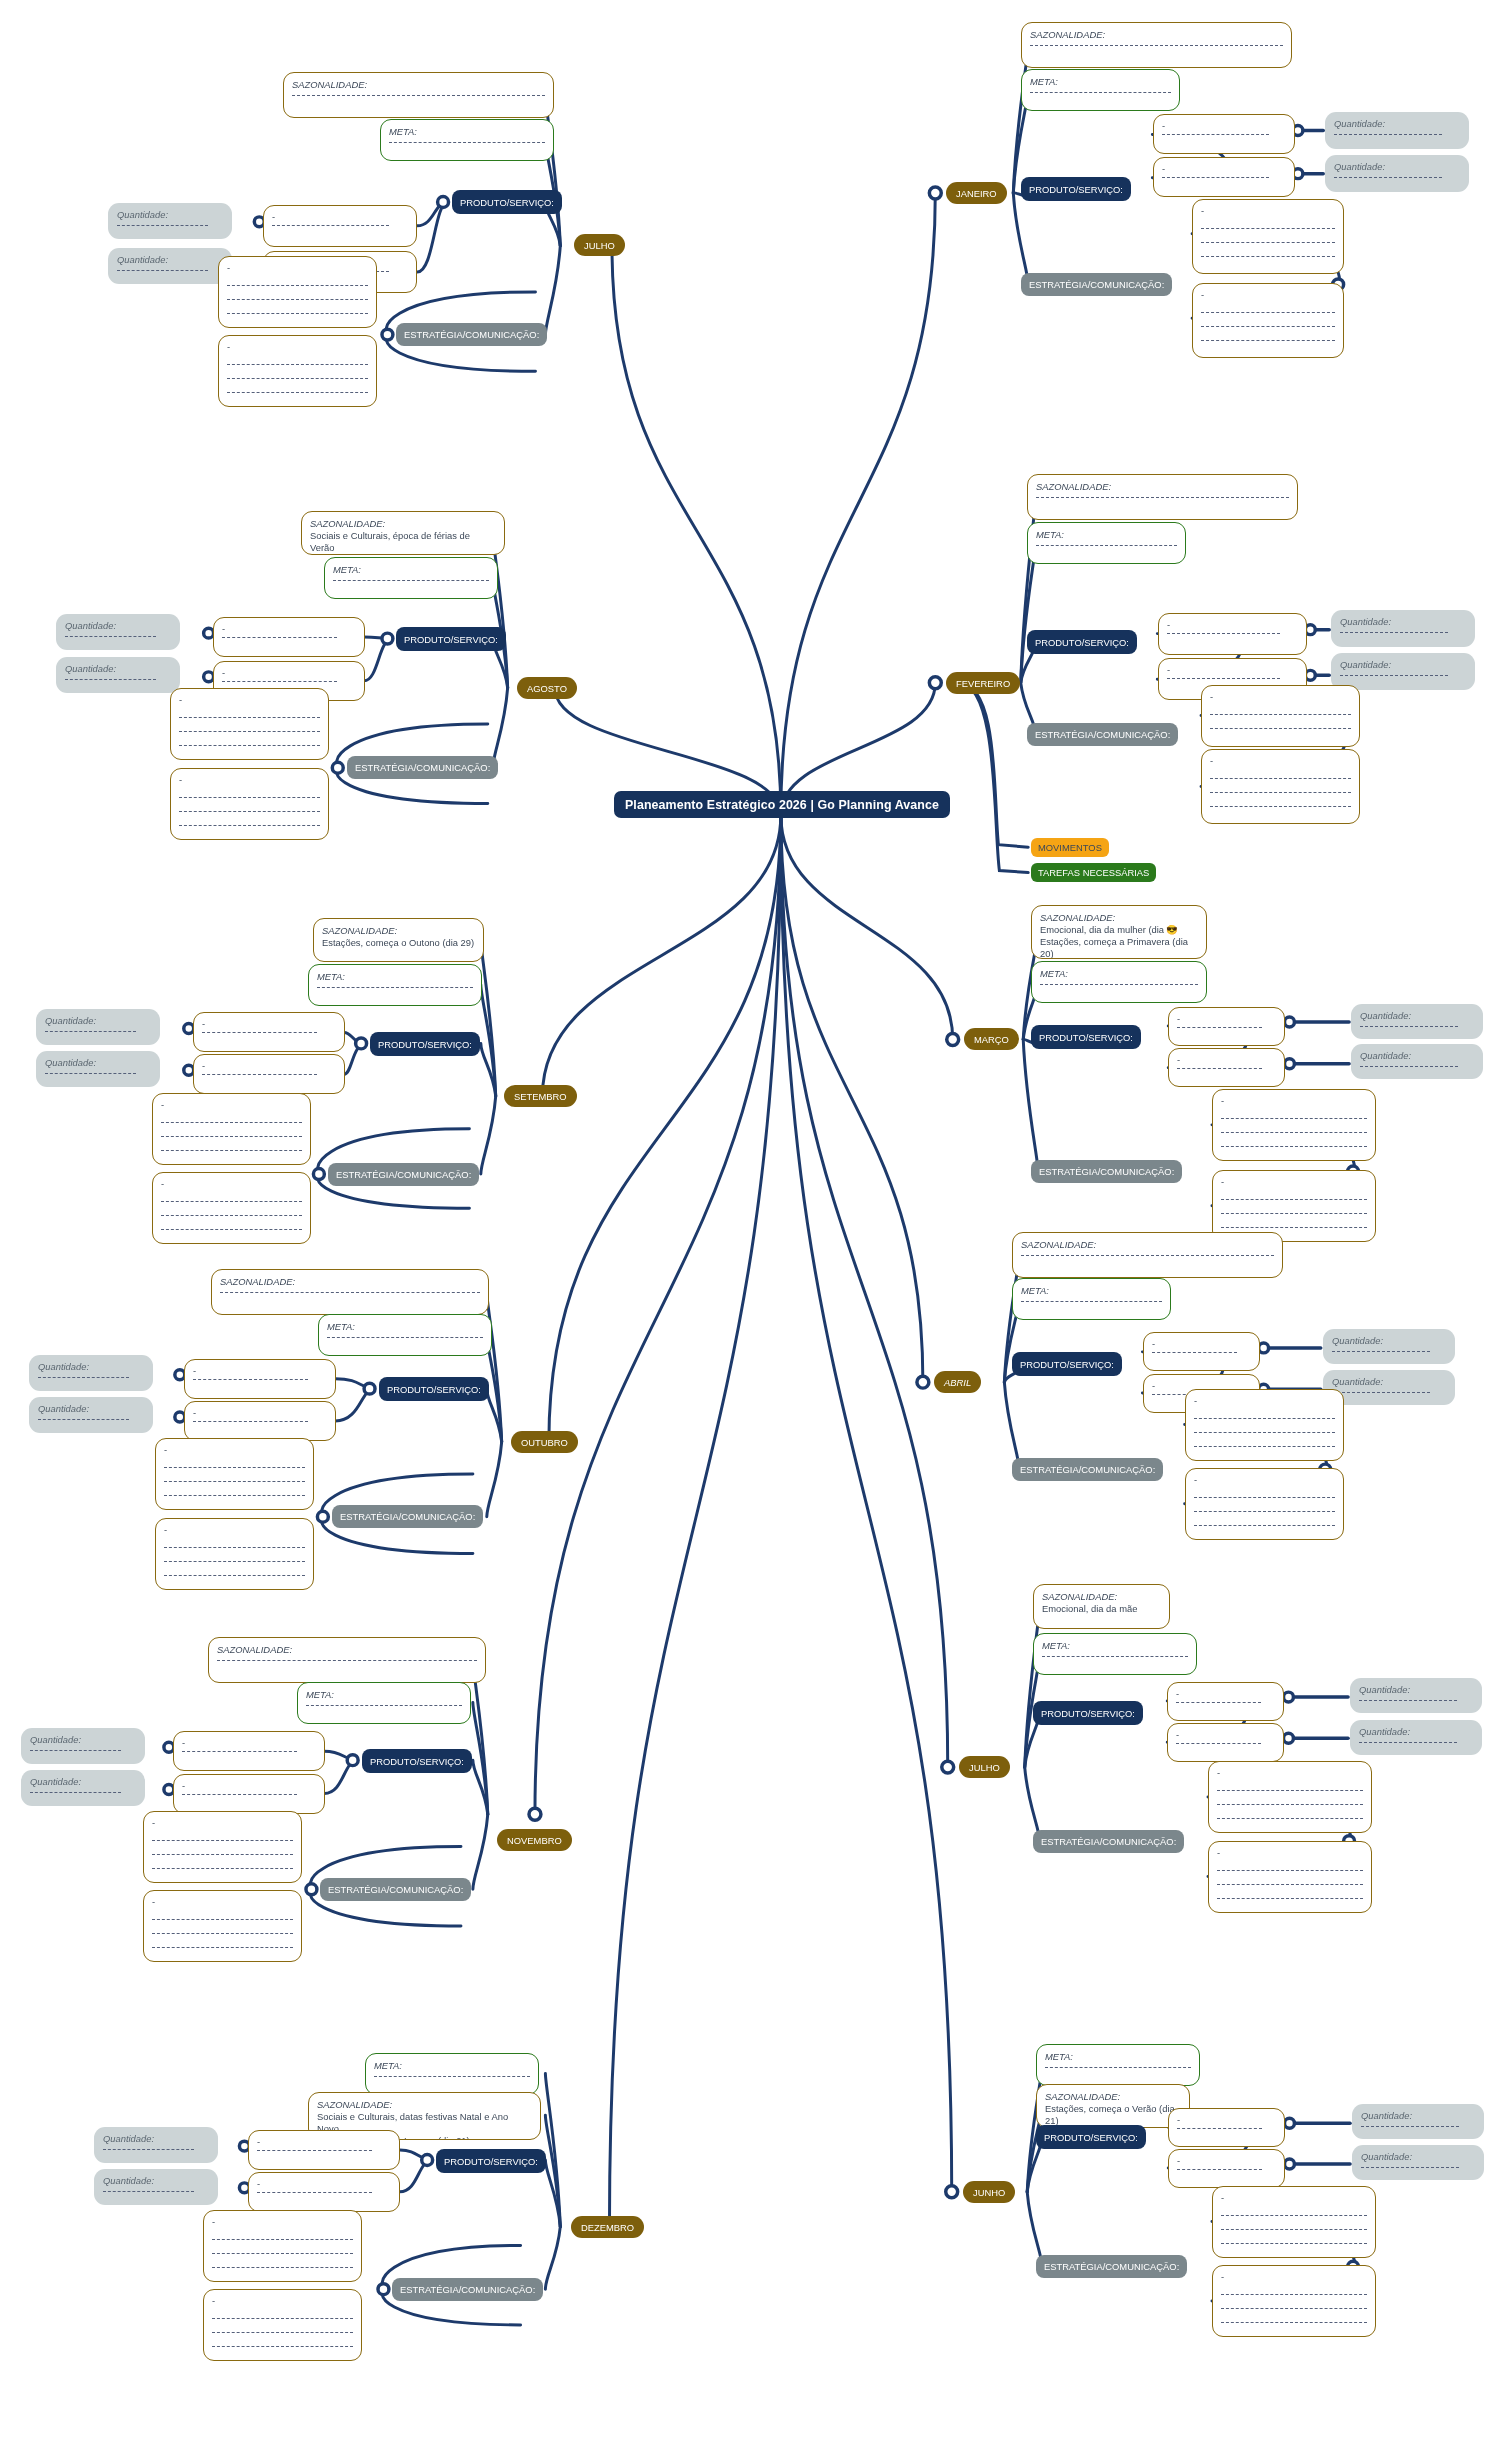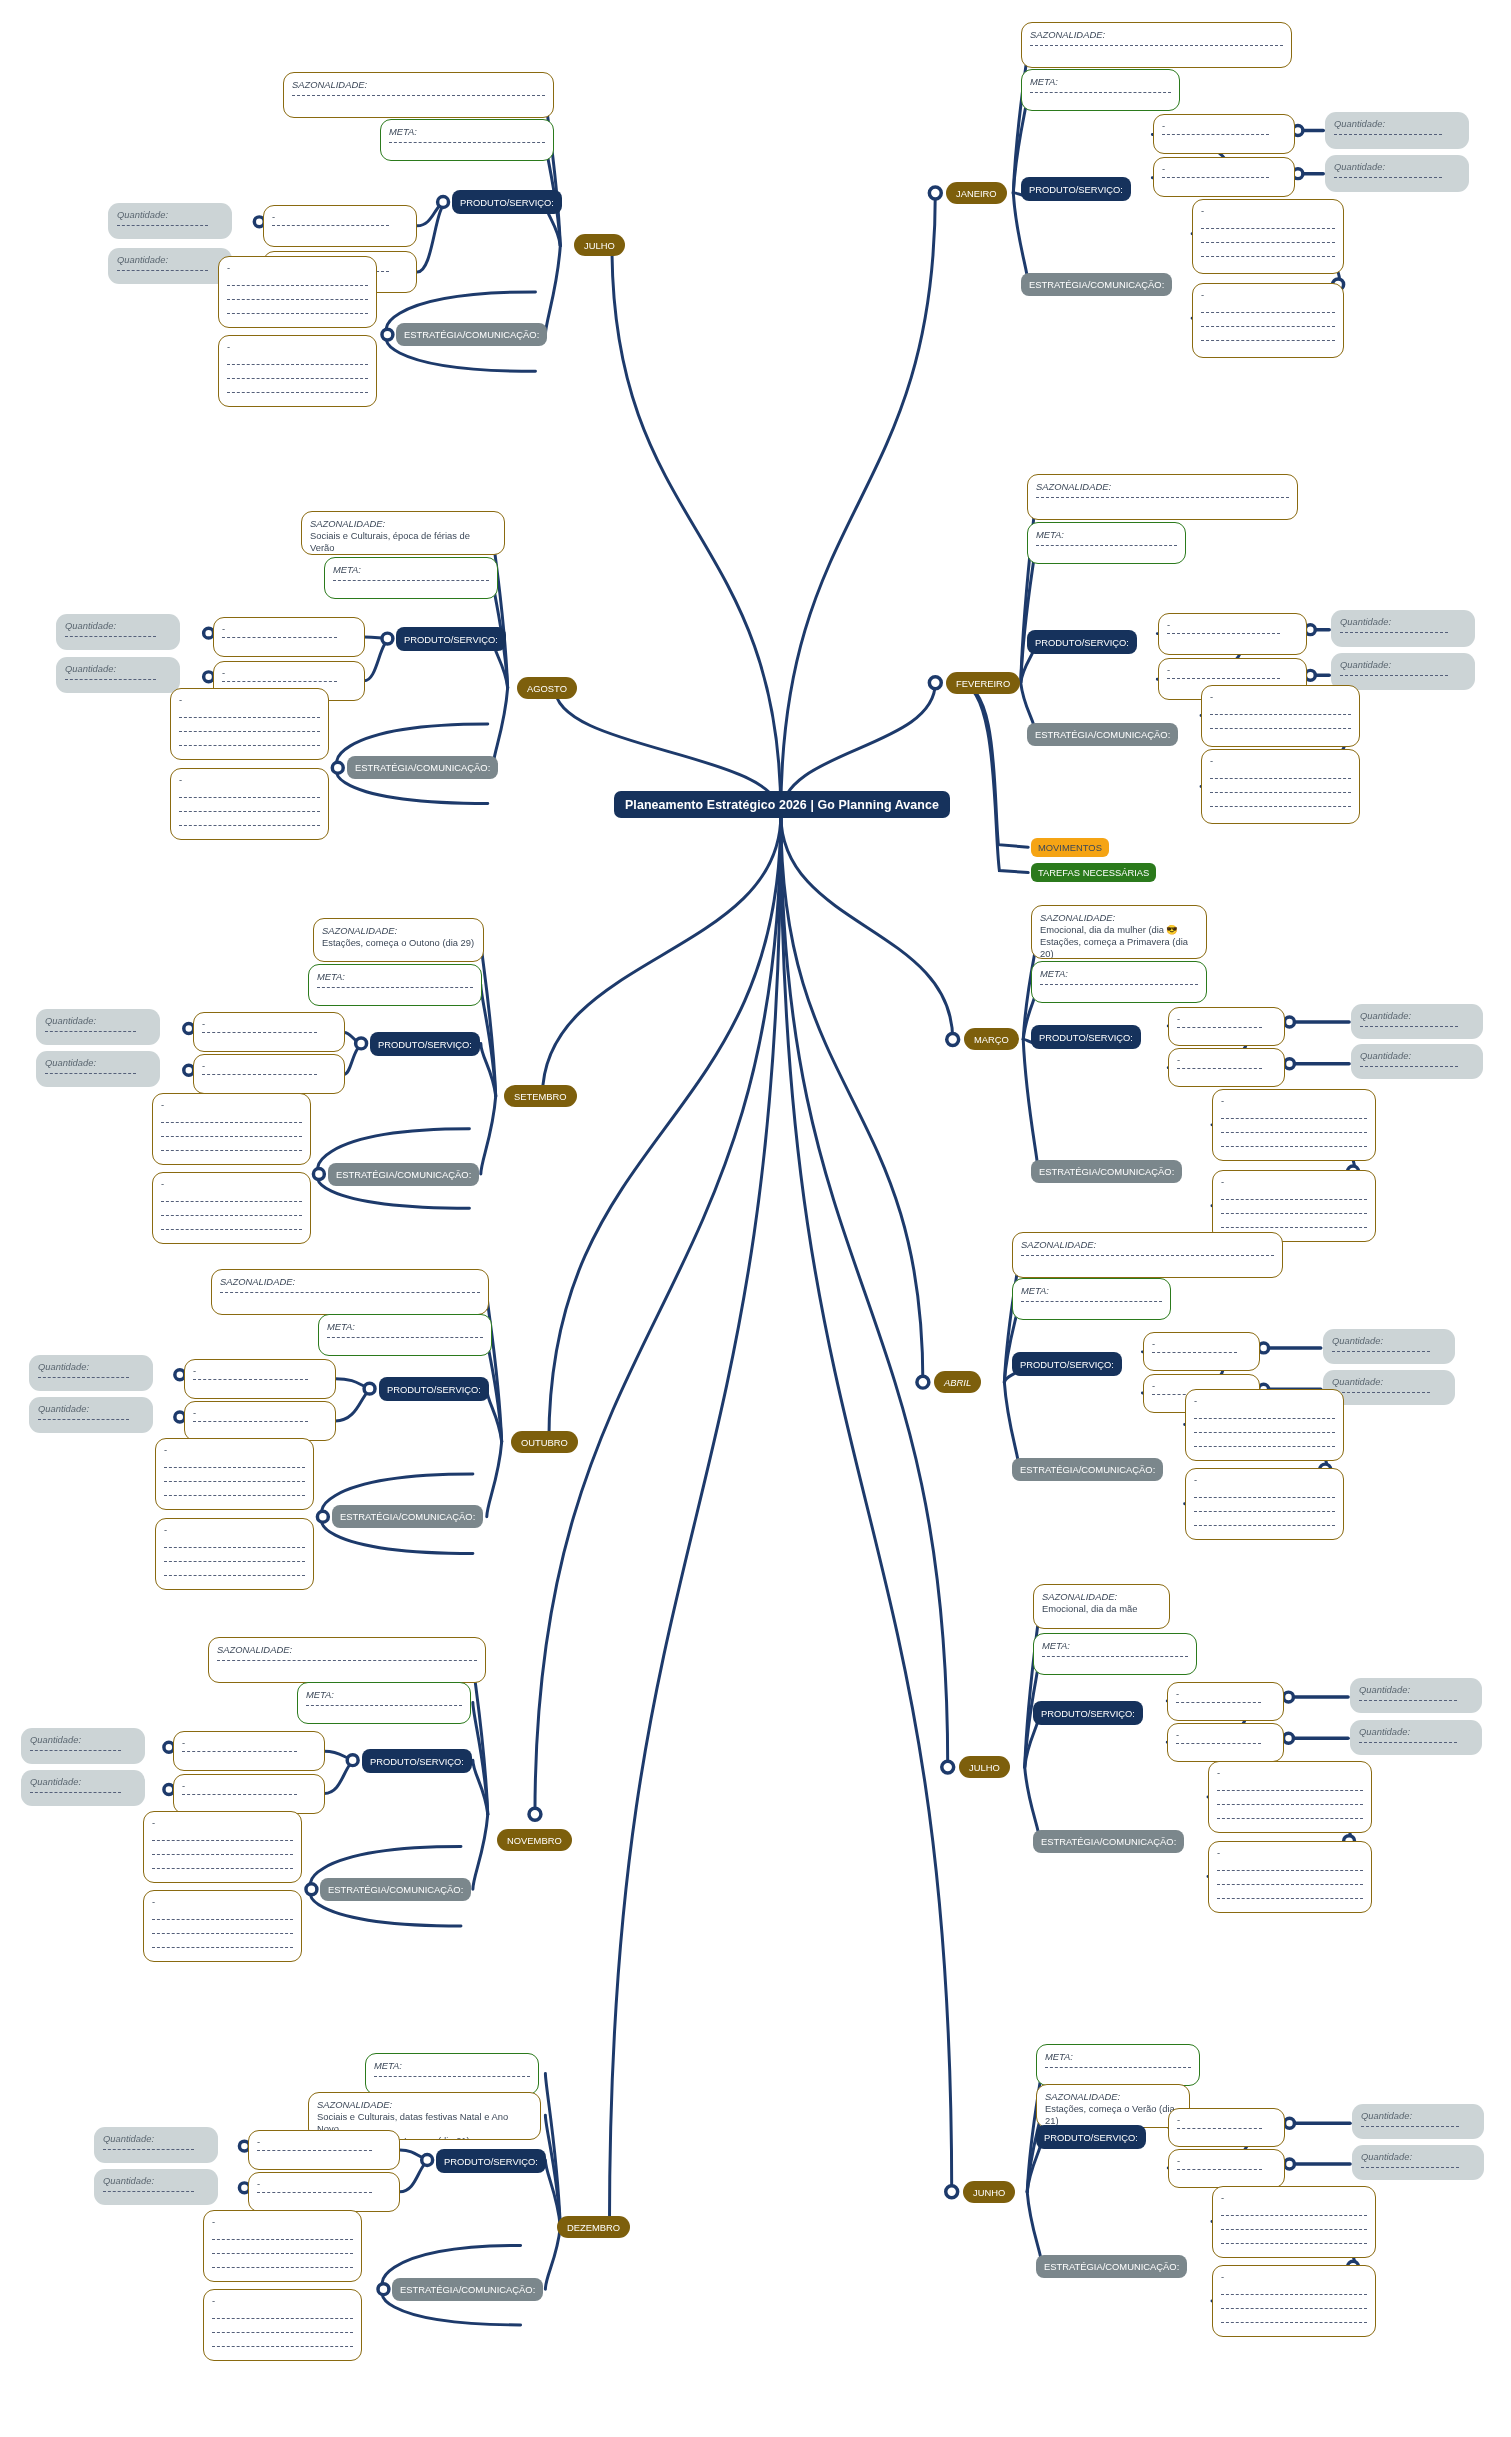--- a/index.html
+++ b/index.html
@@ -718,21 +718,21 @@
     <span class="dash"></span>
     <span class="dash"></span>
   </div>
   <div class="node box lines3" style="left:143px;top:1890px;width:159px;height:72px;">
     <span class="hy">-</span>
     <span class="dash"></span>
     <span class="dash"></span>
     <span class="dash"></span>
   </div>
 
-  <div class="node month" style="left:557px;top:2216px;">DEZEMBRO</div>
+  <div class="node month" style="left:571px;top:2216px;">DEZEMBRO</div>
   <div class="node box green" style="left:365px;top:2053px;width:174px;height:42px;">
     <span class="ttl">META:</span>
     <span class="dash"></span>
   </div>
   <div class="node box" style="left:308px;top:2092px;width:233px;height:48px;">
     <span class="ttl">SAZONALIDADE:</span>
     <span class="sub">Sociais e Culturais, datas festivas Natal e Ano Novo</span>
     <span class="sub">Estações, começa o Inverno (dia 21)</span>
   </div>
   <div class="node produto" style="left:436px;top:2149px;">PRODUTO/SERVIÇO:</div>

